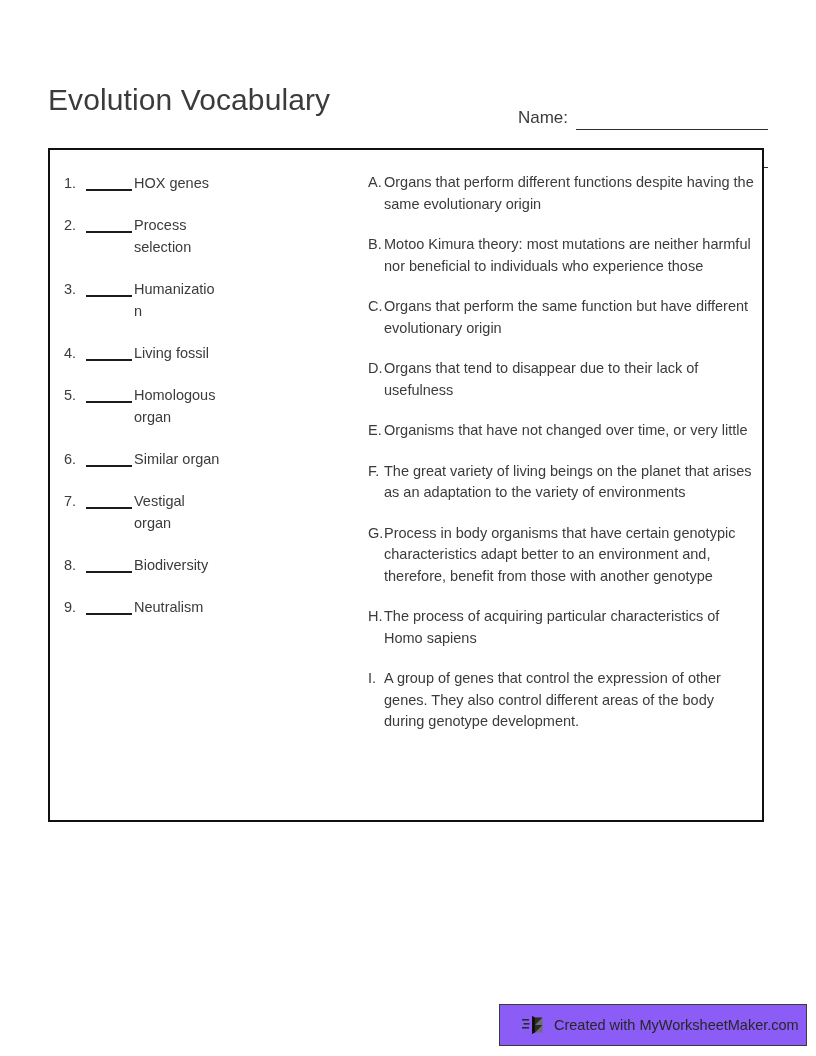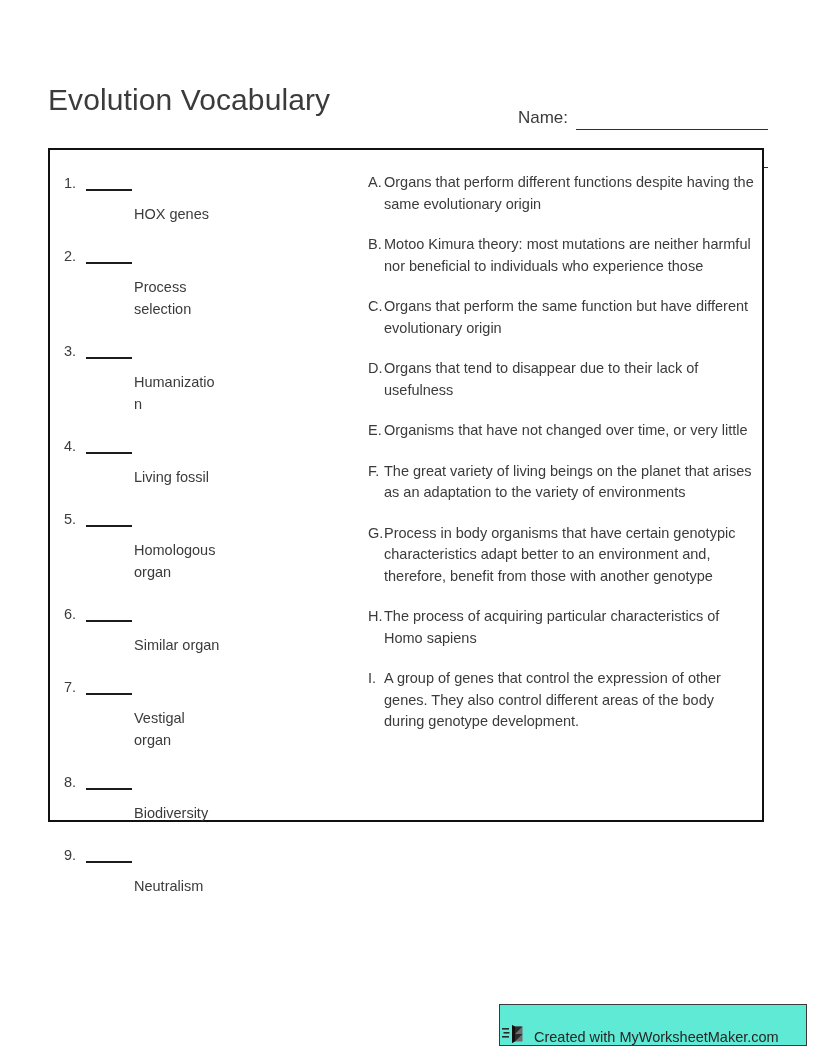--- a/index.html
+++ b/index.html
@@ -108,21 +108,20 @@
     flex: 0 0 46px;
     width: 46px;
     height: 17px;
     border-bottom: 2px solid #1c1c1c;
     margin-right: 2px;
   }
   .term-text {
     flex: 1 1 auto;
     max-width: 86px;
     word-wrap: break-word;
-    margin-top: 31px;
   }
   .term-item.wide .term-text {
     max-width: 140px;
   }
 
   
   .definitions-column {
     position: absolute;
     left: 318px;
     top: 22px;
@@ -145,25 +144,25 @@
   }
 
   
   .footer-badge {
     position: absolute;
     left: 499px;
     top: 1004px;
     width: 308px;
     height: 42px;
     border: 1px solid #3a3a3a;
-    background: #5eead4;
+    background: #8b5cf6;
     box-sizing: border-box;
     display: flex;
-    align-items: flex-end;
-    padding-left: 2px;
+    align-items: center;
+    padding-left: 22px;
   }
   .badge-logo {
     width: 24px;
     height: 22px;
     flex: 0 0 24px;
     margin-right: 8px;
     position: relative;
   }
   .badge-text {
     font-size: 14.5px;

